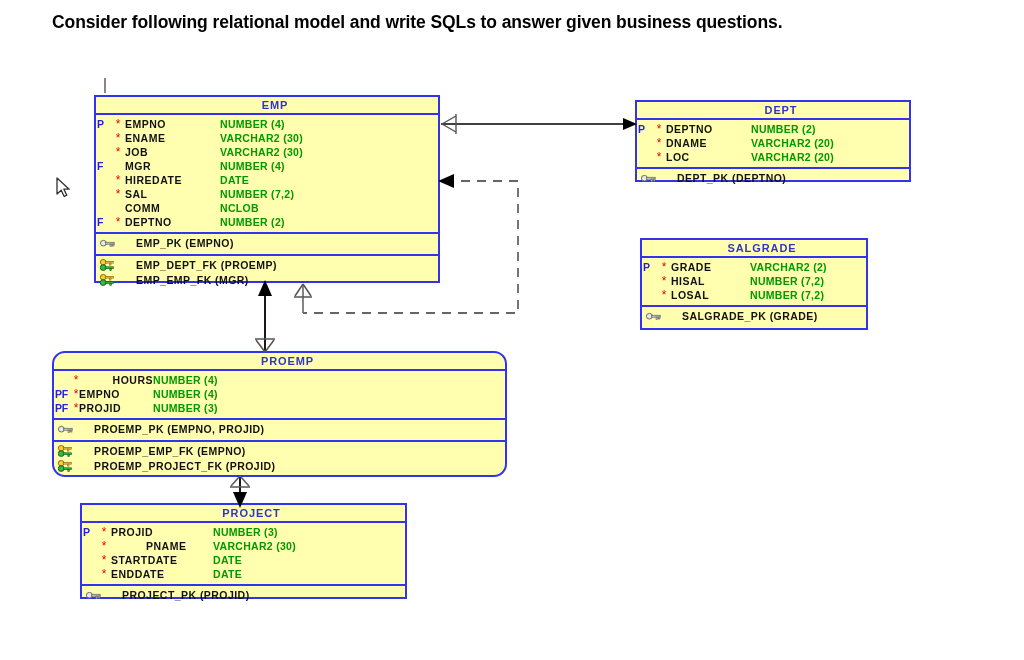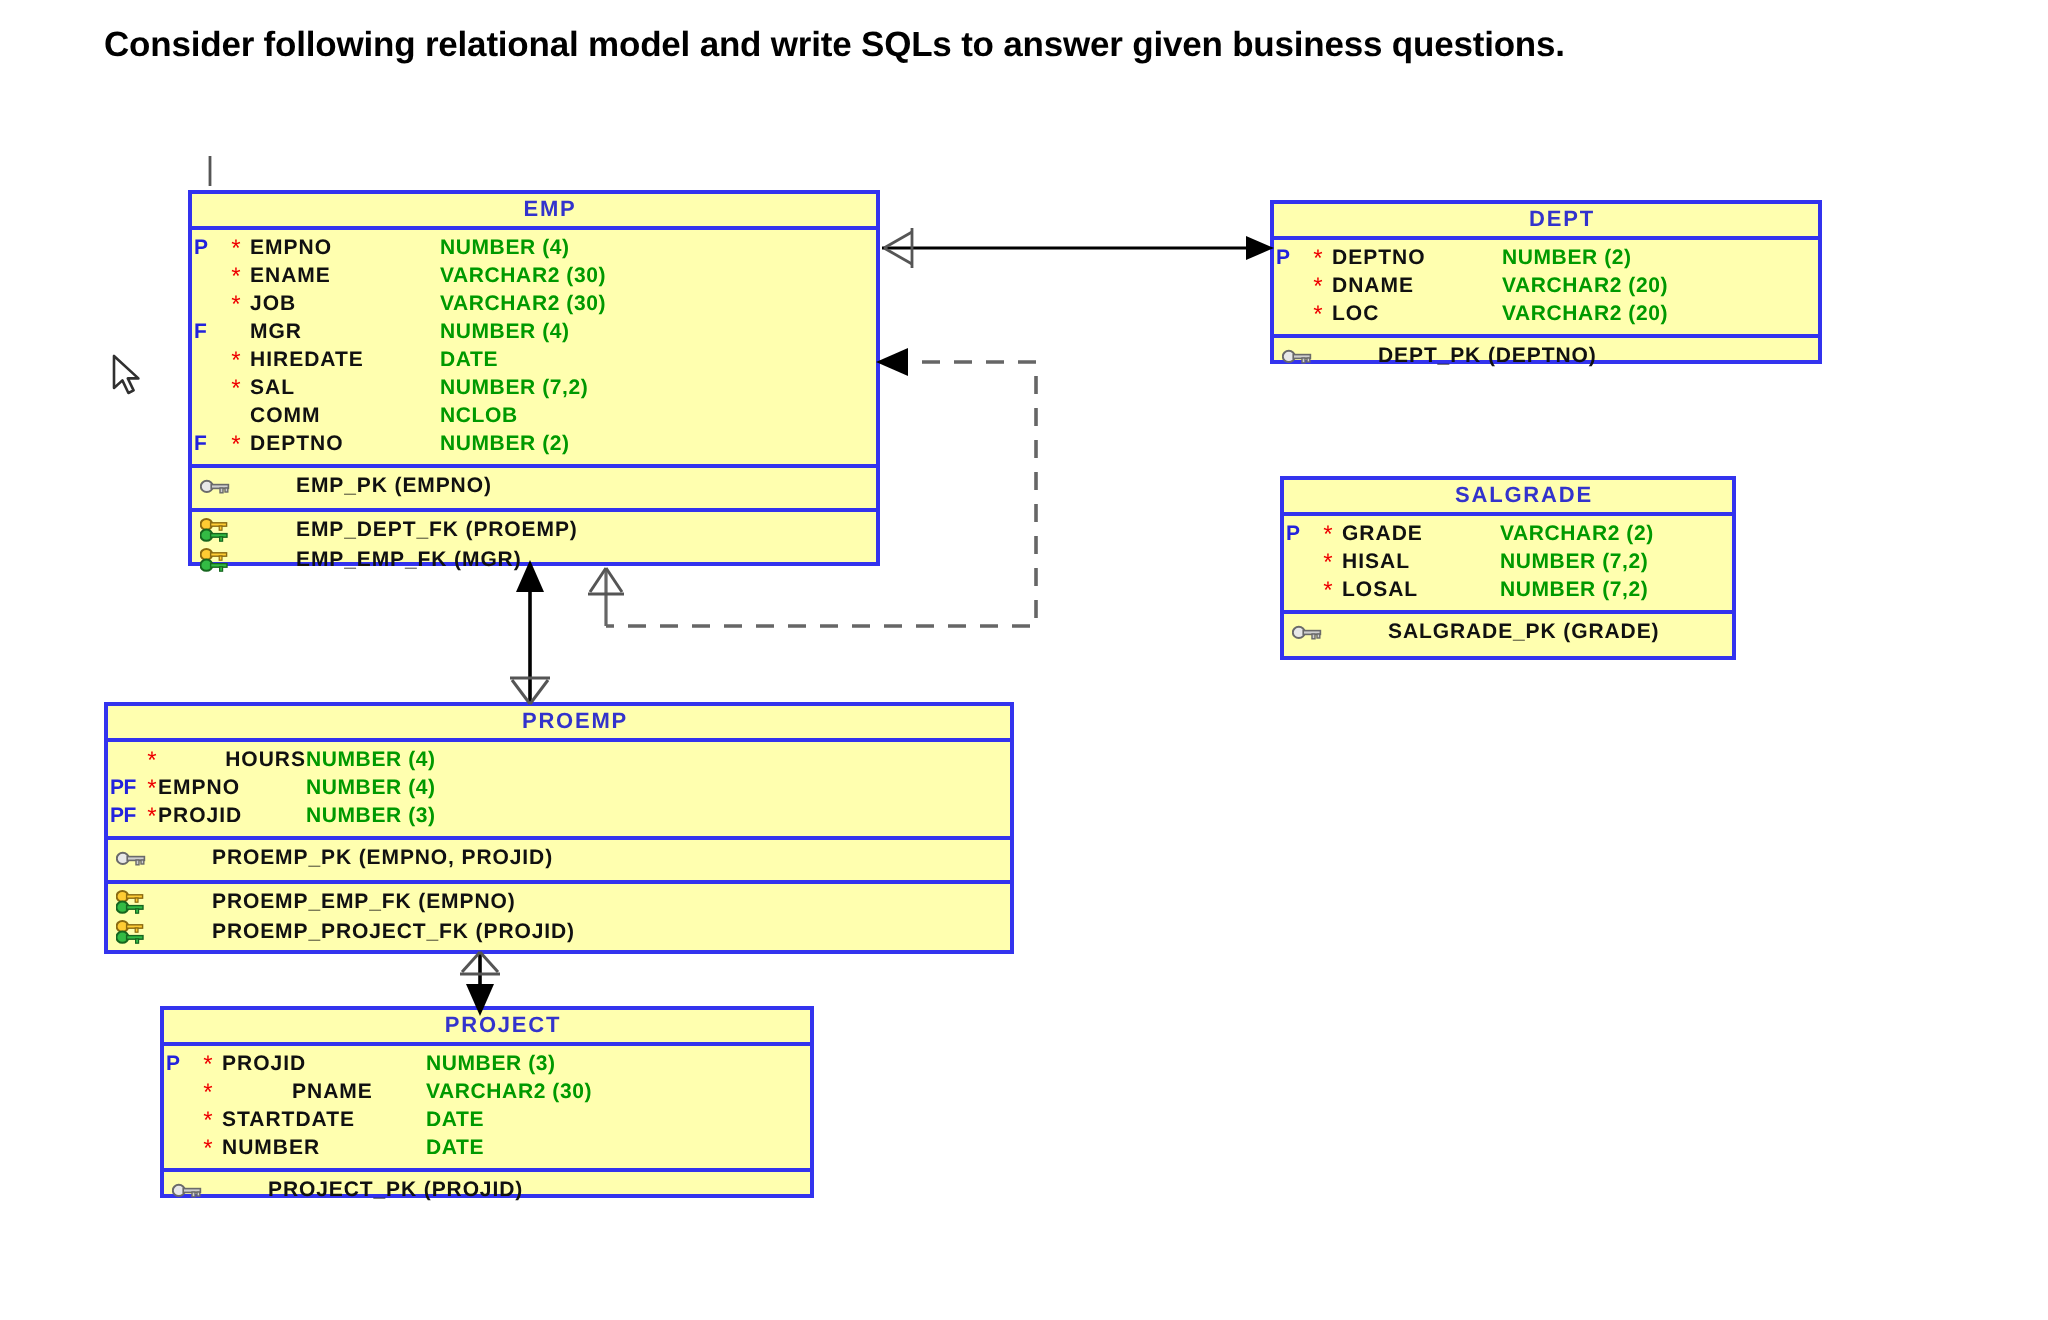--- a/index.html
+++ b/index.html
@@ -98,21 +98,21 @@
     height: 15px;
     line-height: 15px;
     white-space: nowrap;
     padding-left: 4px;
   }
   .key-row .ktext {
     color: #111111;
     font-weight: bold;
     font-size: 10.5px;
     letter-spacing: 0.45px;
-    margin-left: 16px;
+    margin-left: 4px;
     padding-left: 17px;
   }
   .kicon { flex: 0 0 auto; display: block; }
 
   
   #connectors {
     position: absolute;
     left: 0; top: 0;
     width: 1024px; height: 660px;
     pointer-events: none;
@@ -274,21 +274,21 @@
           <svg class="kicon" width="15" height="11" viewBox="0 0 15 11" xmlns="http://www.w3.org/2000/svg">
             <ellipse cx="3.4" cy="5.2" rx="3" ry="2.8" fill="#e8e8e8" stroke="#6a6a6a" stroke-width="1"></ellipse>
             <rect x="5.6" y="4.3" width="8.6" height="1.9" fill="#cfcfcf" stroke="#6a6a6a" stroke-width="0.8"></rect>
             <rect x="10" y="6" width="1.5" height="2.4" fill="#cfcfcf" stroke="#6a6a6a" stroke-width="0.7"></rect>
             <rect x="12.5" y="6" width="1.4" height="2" fill="#cfcfcf" stroke="#6a6a6a" stroke-width="0.7"></rect>
           </svg>
           <span class="ktext">SALGRADE_PK (GRADE)</span>
         </div>
       </div>
     </div>
-    <div class="entity" style="left: 52px; top: 351px; width: 455px; height: 126px;">
+    <div class="entity" style="left: 52px; top: 351px; width: 455px; height: 126px; border-radius: 13px;">
       <div class="ent-title">PROEMP</div>
       <div class="ent-section">
         <div class="attr-row">
           <span class="attr-key"></span>
           <span class="attr-star">*</span>
           <span class="attr-name" style="width: 74px; margin-left: -2px; text-align: right;">HOURS</span>
           <span class="attr-type">NUMBER (4)</span>
         </div>
         <div class="attr-row">
           <span class="attr-key">PF</span>
@@ -356,21 +356,21 @@
         </div>
         <div class="attr-row">
           <span class="attr-key"></span>
           <span class="attr-star">*</span>
           <span class="attr-name" style="width: 102px; margin-left: 2px;">STARTDATE</span>
           <span class="attr-type">DATE</span>
         </div>
         <div class="attr-row">
           <span class="attr-key"></span>
           <span class="attr-star">*</span>
-          <span class="attr-name" style="width: 102px; margin-left: 2px;">NUMBER</span>
+          <span class="attr-name" style="width: 102px; margin-left: 2px;">ENDDATE</span>
           <span class="attr-type">DATE</span>
         </div>
       </div>
       <div class="ent-section last">
         <div class="key-row">
           <svg class="kicon" width="15" height="11" viewBox="0 0 15 11" xmlns="http://www.w3.org/2000/svg">
             <ellipse cx="3.4" cy="5.2" rx="3" ry="2.8" fill="#e8e8e8" stroke="#6a6a6a" stroke-width="1"></ellipse>
             <rect x="5.6" y="4.3" width="8.6" height="1.9" fill="#cfcfcf" stroke="#6a6a6a" stroke-width="0.8"></rect>
             <rect x="10" y="6" width="1.5" height="2.4" fill="#cfcfcf" stroke="#6a6a6a" stroke-width="0.7"></rect>
             <rect x="12.5" y="6" width="1.4" height="2" fill="#cfcfcf" stroke="#6a6a6a" stroke-width="0.7"></rect>

